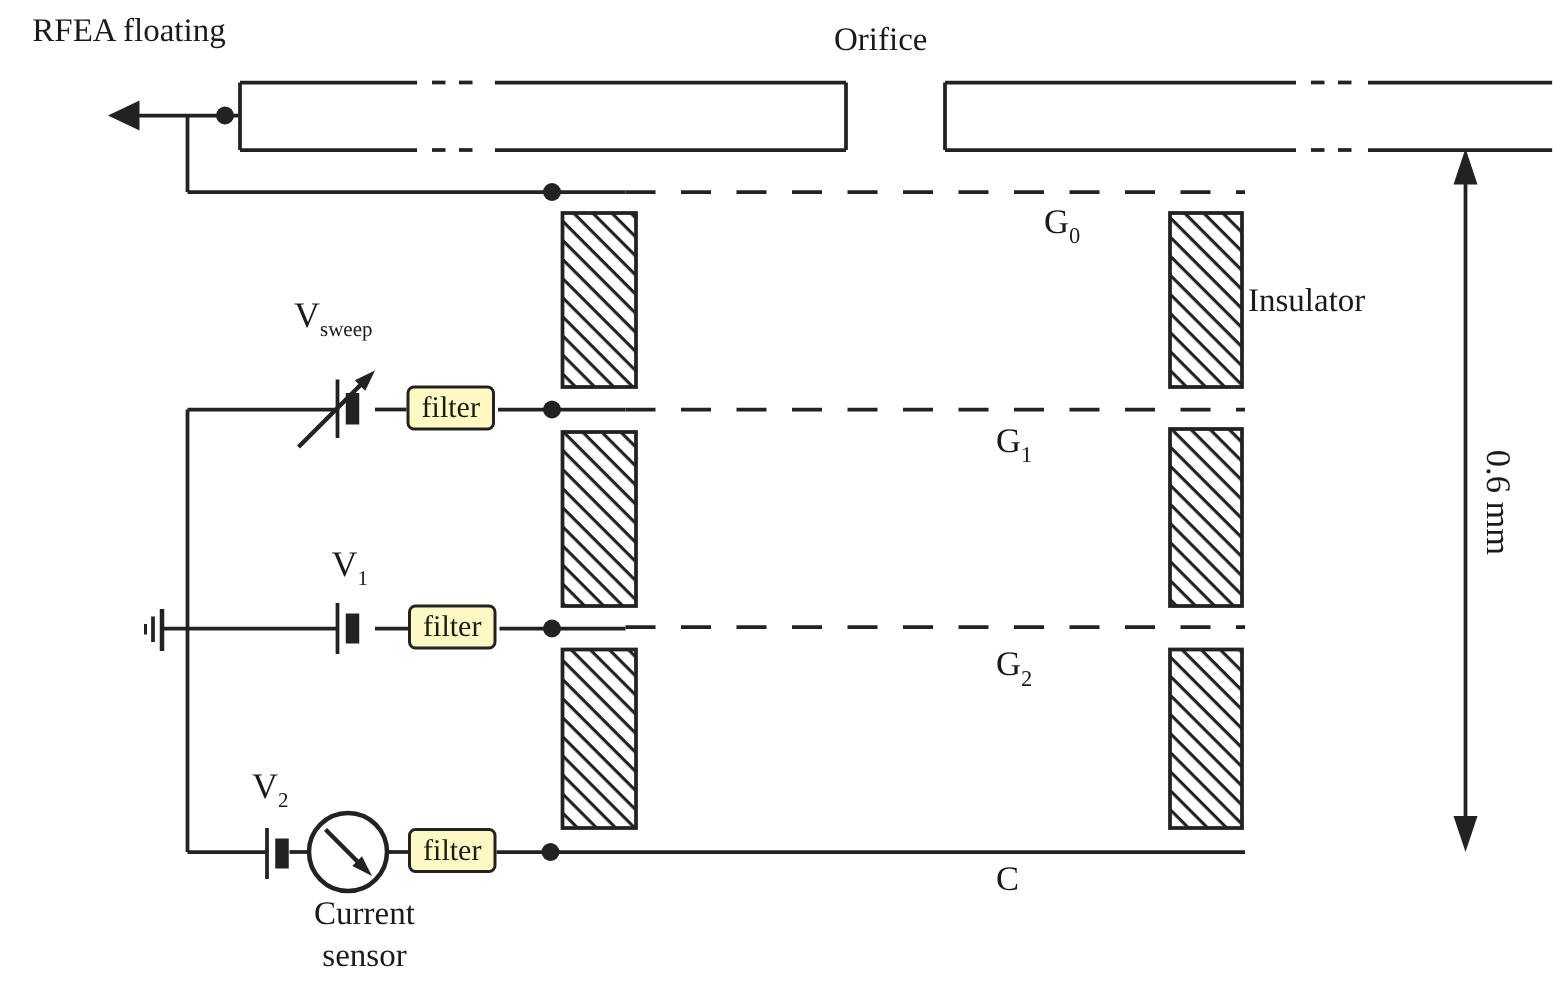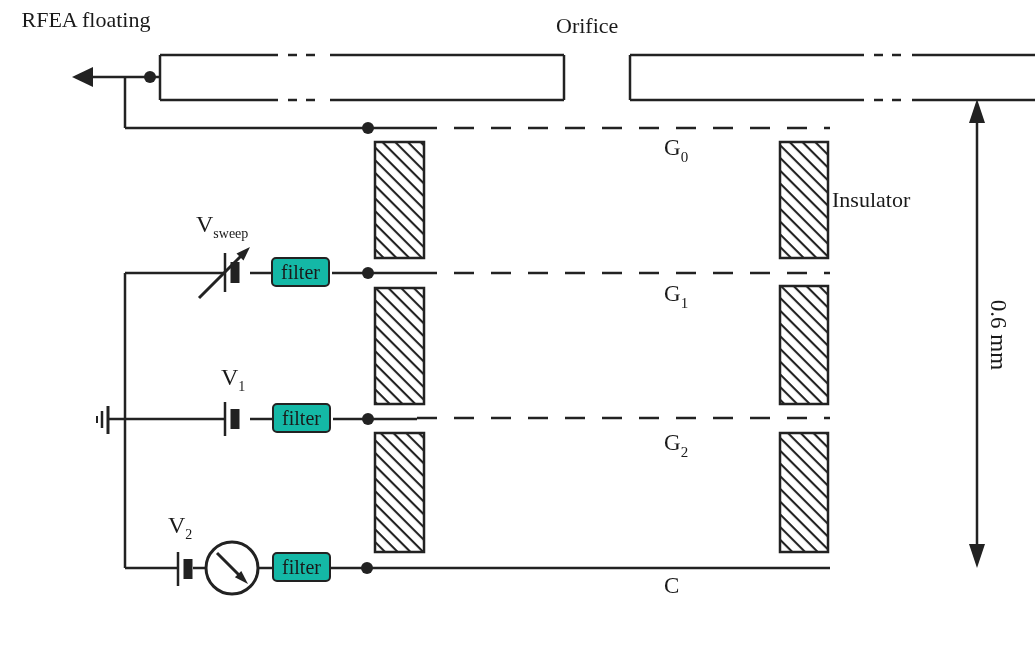--- a/index.html
+++ b/index.html
@@ -17,21 +17,21 @@
   .center{text-align:center;white-space:normal;}
   .sub{font-size:15px;vertical-align:-7px;}
   .subsm{font-size:14px;vertical-align:-6px;}
   .vsym{font-size:24px;}
   .gsym{font-size:23px;}
   .filter-box{
     position:absolute;
     width:55px;height:26px;
     border:2.5px solid #222;
     border-radius:5px;
-    background:#14b8a6;
+    background:#fef9c3;
     display:flex;align-items:center;justify-content:center;
     font-size:20px;
   }
   .dim-label{
     position:absolute;
     left:952px;top:322px;width:92px;
     text-align:center;
     transform:rotate(90deg);
     font-size:23px;
   }
@@ -153,36 +153,40 @@
       <polygon points="977,568 969,544 985,544" fill="#222"></polygon>
     </g>
   </svg>
 
   <div class="lbl center" style="left:6px;top:6px;width:160px;">
     <div>RFEA floating</div>
   </div>
 
   <div class="lbl" style="left:556px;top:12px;text-align:center;">Orifice</div>
 
-  <div class="lbl" style="left:196px;top:209px;text-align:center;"><span class="vsym">V</span><span class="subsm">sweep</span></div>
+  <div class="lbl" style="left:196px;top:196px;text-align:center;"><span class="vsym">V</span><span class="subsm">sweep</span></div>
 
   <div class="lbl" style="left:221px;top:362px;"><span class="vsym">V</span><span class="subsm">1</span></div>
 
   <div class="lbl" style="left:168px;top:510px;text-align:right;"><span class="vsym">V</span><span class="subsm">2</span></div>
 
   <div class="filter-box" style="left:271px;top:257px;">filter</div>
   <div class="filter-box" style="left:272px;top:403px;">filter</div>
   <div class="filter-box" style="left:272px;top:552px;">filter</div>
 
-  <div class="lbl" style="left:664px;top:134px;"><span class="gsym">G</span><span class="sub">0</span></div>
+  <div class="lbl" style="left:696px;top:134px;"><span class="gsym">G</span><span class="sub">0</span></div>
 
   <div class="lbl" style="left:664px;top:280px;"><span class="gsym">G</span><span class="sub">1</span></div>
 
   <div class="lbl" style="left:664px;top:429px;"><span class="gsym">G</span><span class="sub">2</span></div>
 
   <div class="lbl gsym" style="left:664px;top:572px;">C</div>
 
   <div class="lbl" style="left:832px;top:186px;">Insulator</div>
 
   <div class="dim-label">0.6 mm</div>
 
+  <div class="lbl center" style="left:178px;top:595px;width:130px;">
+    <div>Current</div>
+    <div>sensor</div>
+  </div>
 
 </div>
 
 </body></html>

